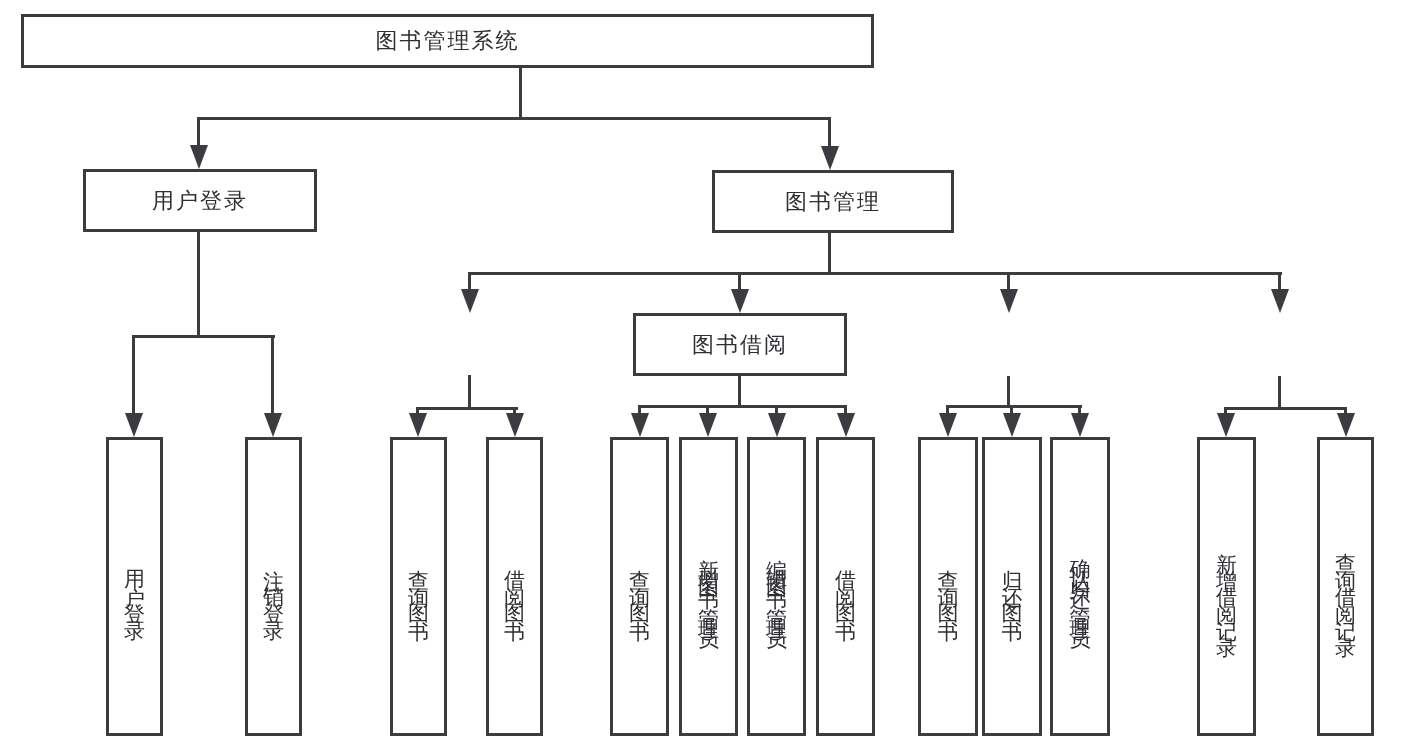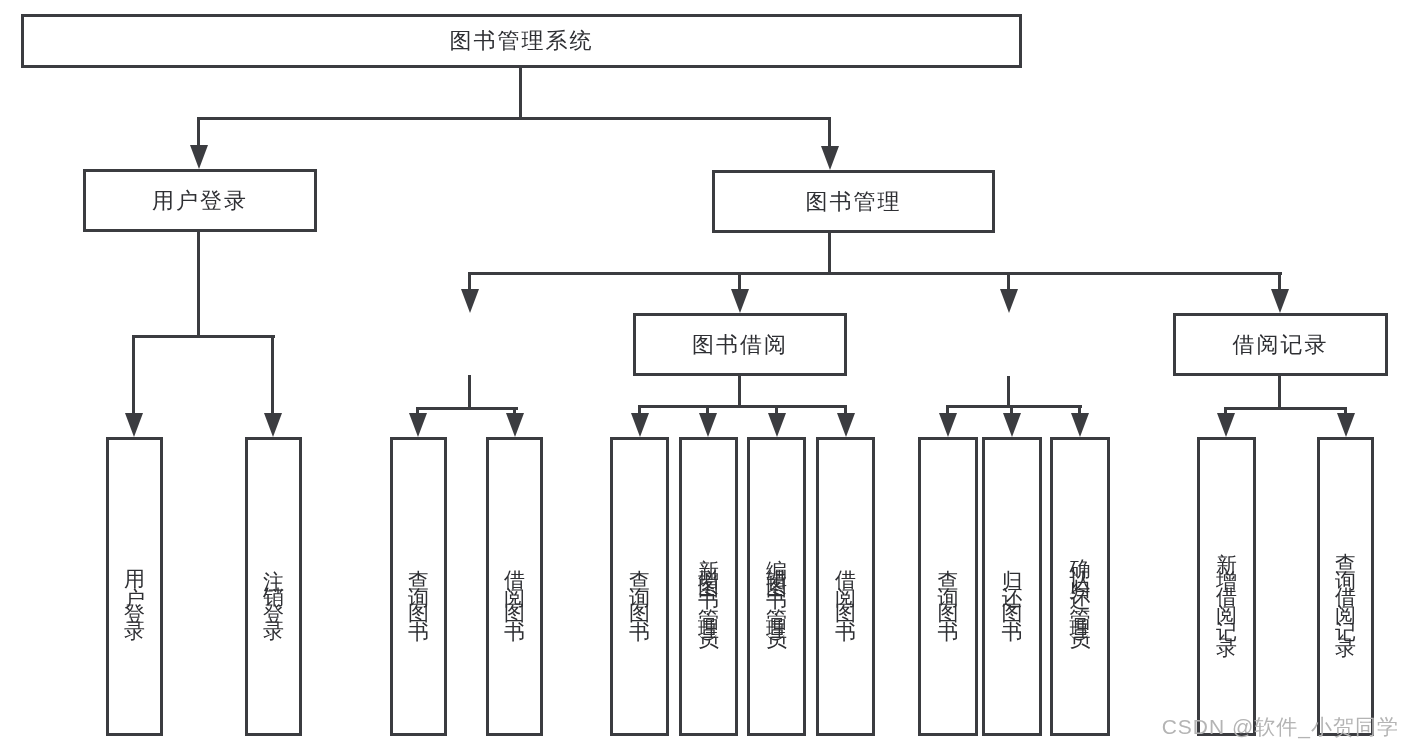--- a/index.html
+++ b/index.html
@@ -58,35 +58,35 @@
     font-size:21px;letter-spacing:1px;
     color:var(--wm);
     z-index:5;
   }
 </style>
 </head>
 <body>
 
 <div class="canvas">
 
-  <div class="hbox" style="left:21px;top:14px;width:1001px;height:54px;">
+  <div class="hbox" style="left:21px;top:14px;width:853px;height:54px;">
     <span>图书管理系统</span>
   </div>
 
   <div class="v" style="left:519px;top:68px;height:49px;"></div>
   <div class="h" style="left:197px;top:117px;width:634px;"></div>
   <div class="v" style="left:197px;top:117px;height:32px;"></div>
   <div class="ah" style="left:190px;top:145px;"></div>
   <div class="v" style="left:828px;top:117px;height:32px;"></div>
   <div class="ah" style="left:821px;top:146px;"></div>
 
   <div class="hbox" style="left:83px;top:169px;width:234px;height:63px;">
     <span>用户登录</span>
   </div>
-  <div class="hbox" style="left:712px;top:170px;width:283px;height:63px;">
+  <div class="hbox" style="left:712px;top:170px;width:242px;height:63px;">
     <span>图书管理</span>
   </div>
 
   <div class="v" style="left:197px;top:232px;height:106px;"></div>
   <div class="h" style="left:132px;top:335px;width:143px;"></div>
   <div class="v" style="left:132px;top:335px;height:82px;"></div>
   <div class="ah" style="left:125px;top:413px;"></div>
   <div class="v" style="left:271px;top:335px;height:82px;"></div>
   <div class="ah" style="left:264px;top:413px;"></div>
 
@@ -96,23 +96,20 @@
   <div class="ah" style="left:461px;top:289px;"></div>
   <div class="v" style="left:738px;top:272px;height:21px;"></div>
   <div class="ah" style="left:731px;top:289px;"></div>
   <div class="v" style="left:1007px;top:272px;height:21px;"></div>
   <div class="ah" style="left:1000px;top:289px;"></div>
   <div class="v" style="left:1278px;top:272px;height:21px;"></div>
   <div class="ah" style="left:1271px;top:289px;"></div>
 
   <div class="hbox" style="left:633px;top:313px;width:214px;height:63px;">
     <span>图书借阅</span>
-  </div>
-  <div class="hbox" style="left:1173px;top:313px;width:215px;height:63px;">
-    <span>借阅记录</span>
   </div>
 
   <div class="v" style="left:468px;top:375px;height:35px;"></div>
   <div class="h" style="left:416px;top:407px;width:102px;"></div>
   <div class="v" style="left:416px;top:407px;height:10px;"></div>
   <div class="ah" style="left:409px;top:413px;"></div>
   <div class="v" style="left:513px;top:407px;height:10px;"></div>
   <div class="ah" style="left:506px;top:413px;"></div>
 
   <div class="v" style="left:738px;top:376px;height:32px;"></div>
@@ -179,15 +176,14 @@
     <span class="vtext dense">确认归还（管理员）</span>
   </div>
 
   <div class="leaf" style="left:1197px;width:59px;">
     <span class="vtext">新增借阅记录</span>
   </div>
   <div class="leaf" style="left:1317px;width:57px;">
     <span class="vtext">查询借阅记录</span>
   </div>
 
-  <div class="watermark">CSDN @软件_小贺同学</div>
 
 </div>
 
 </body></html>

